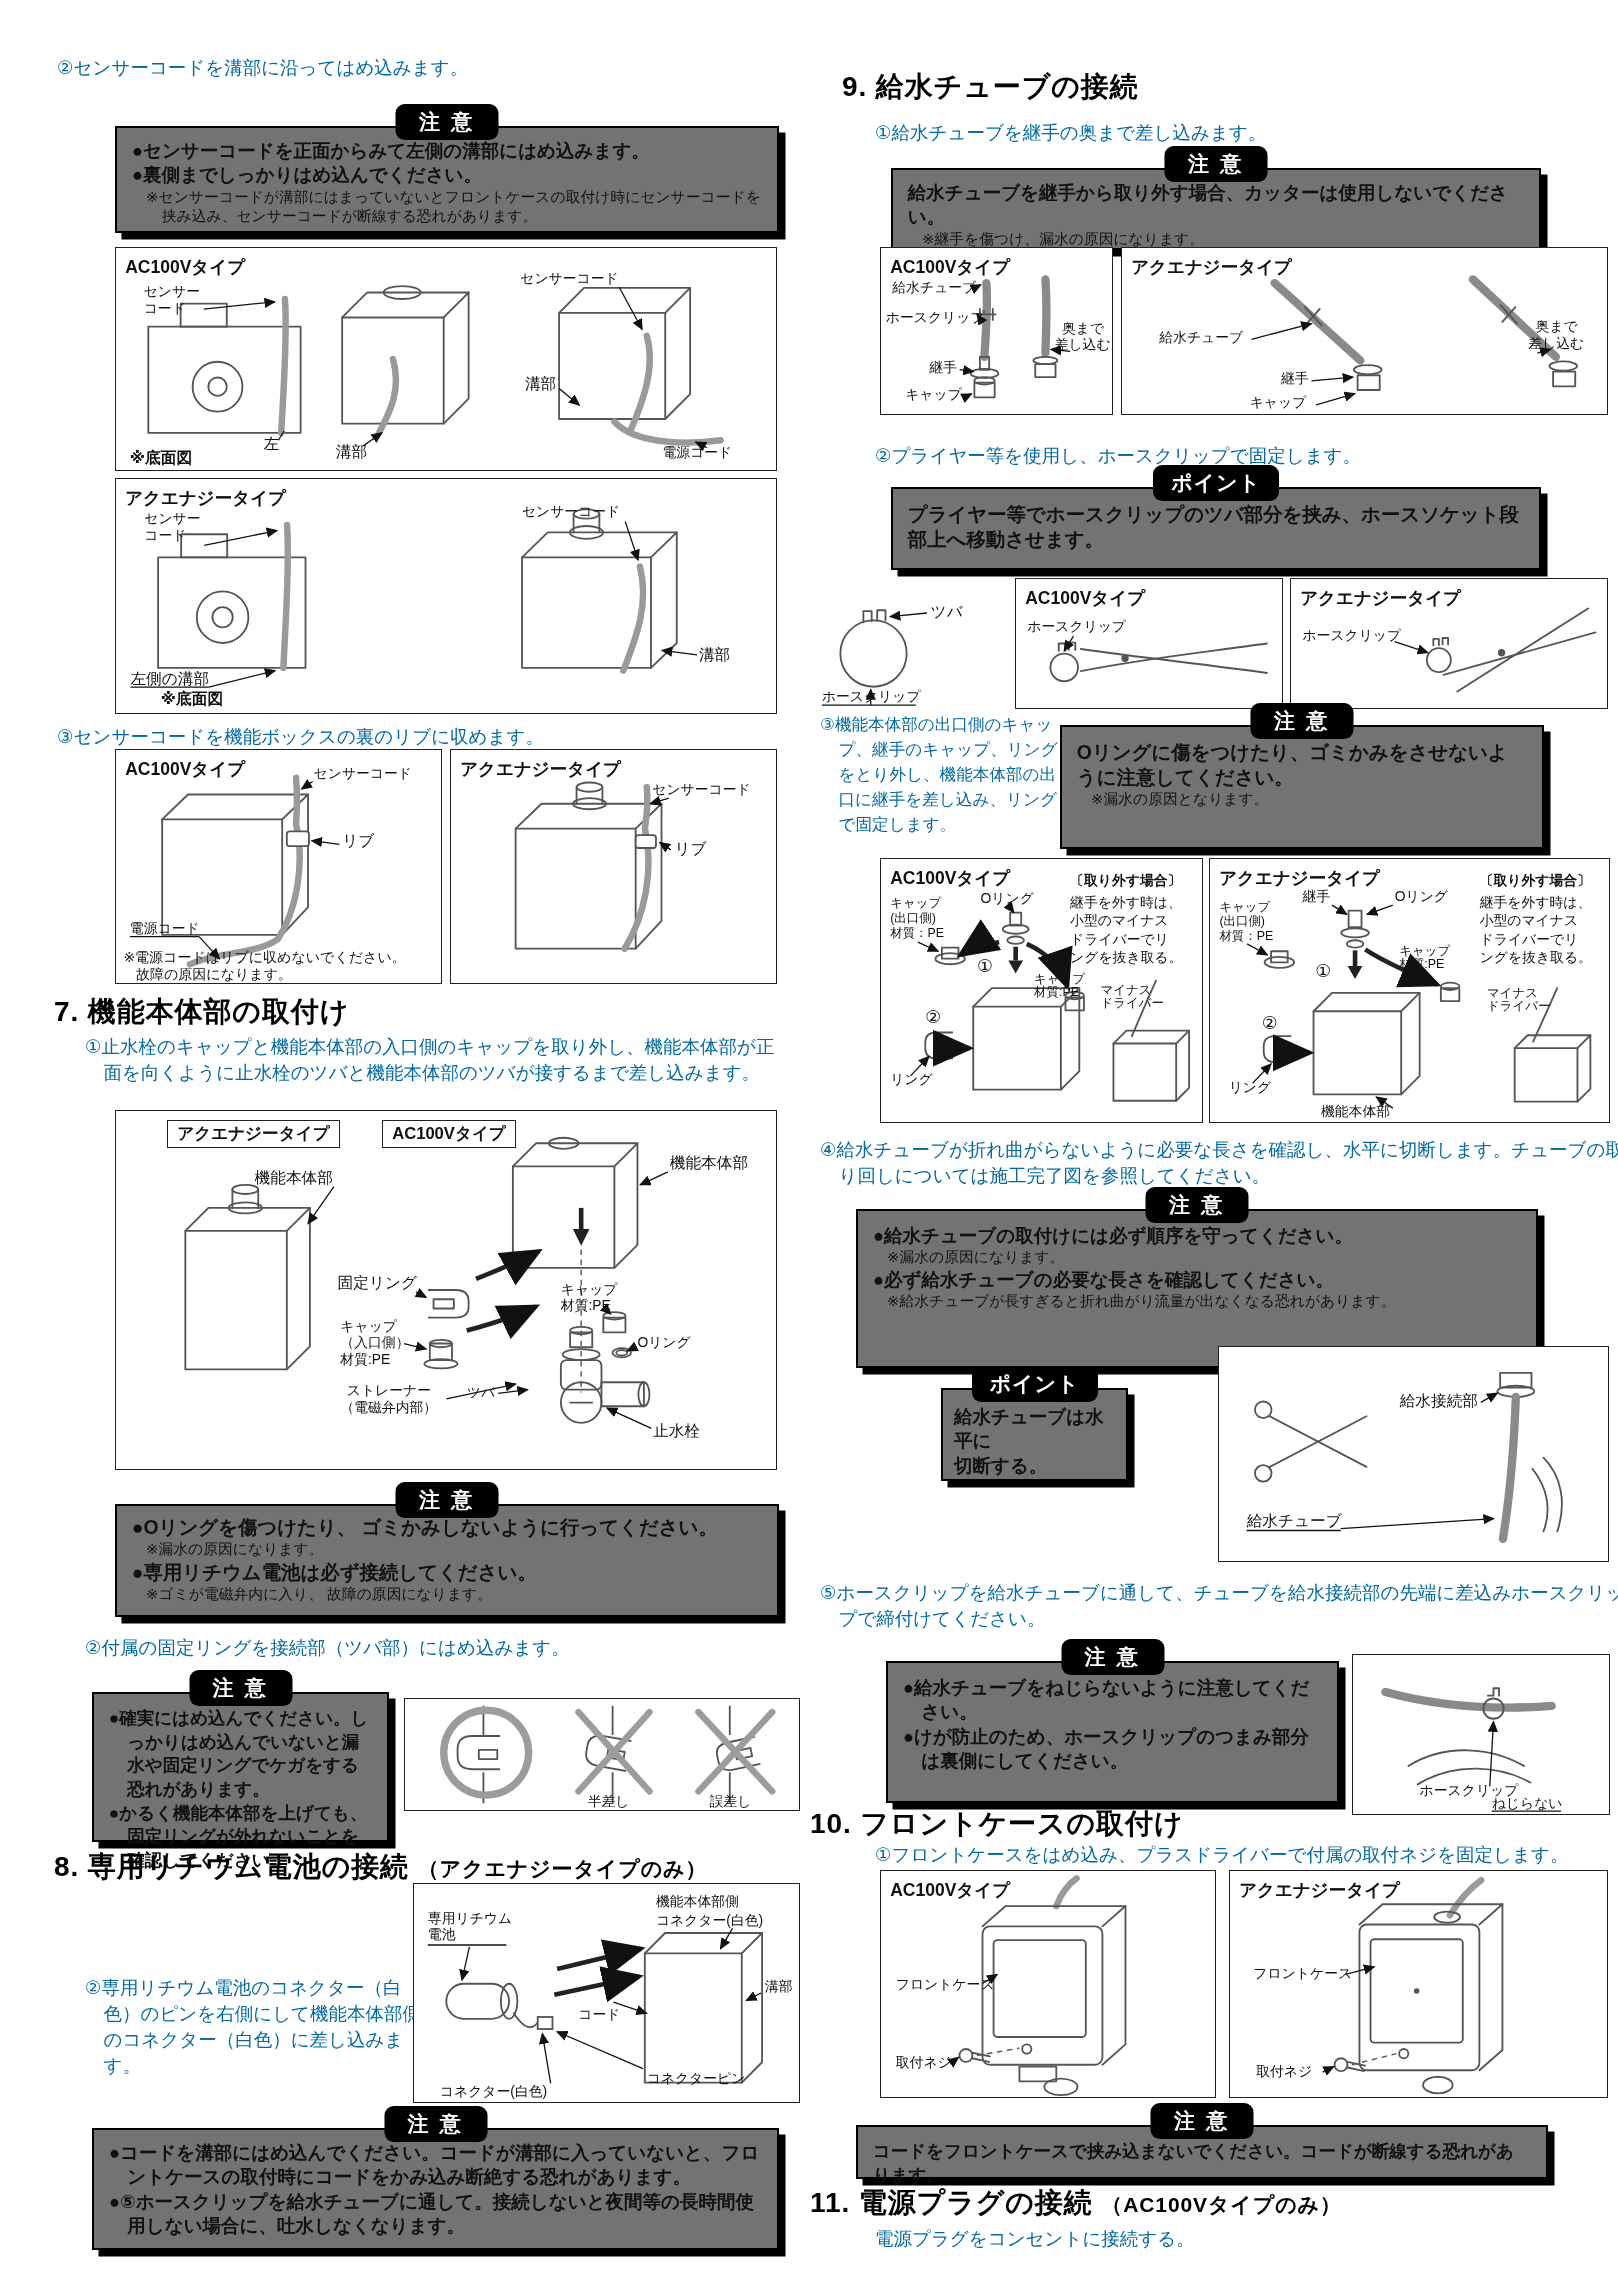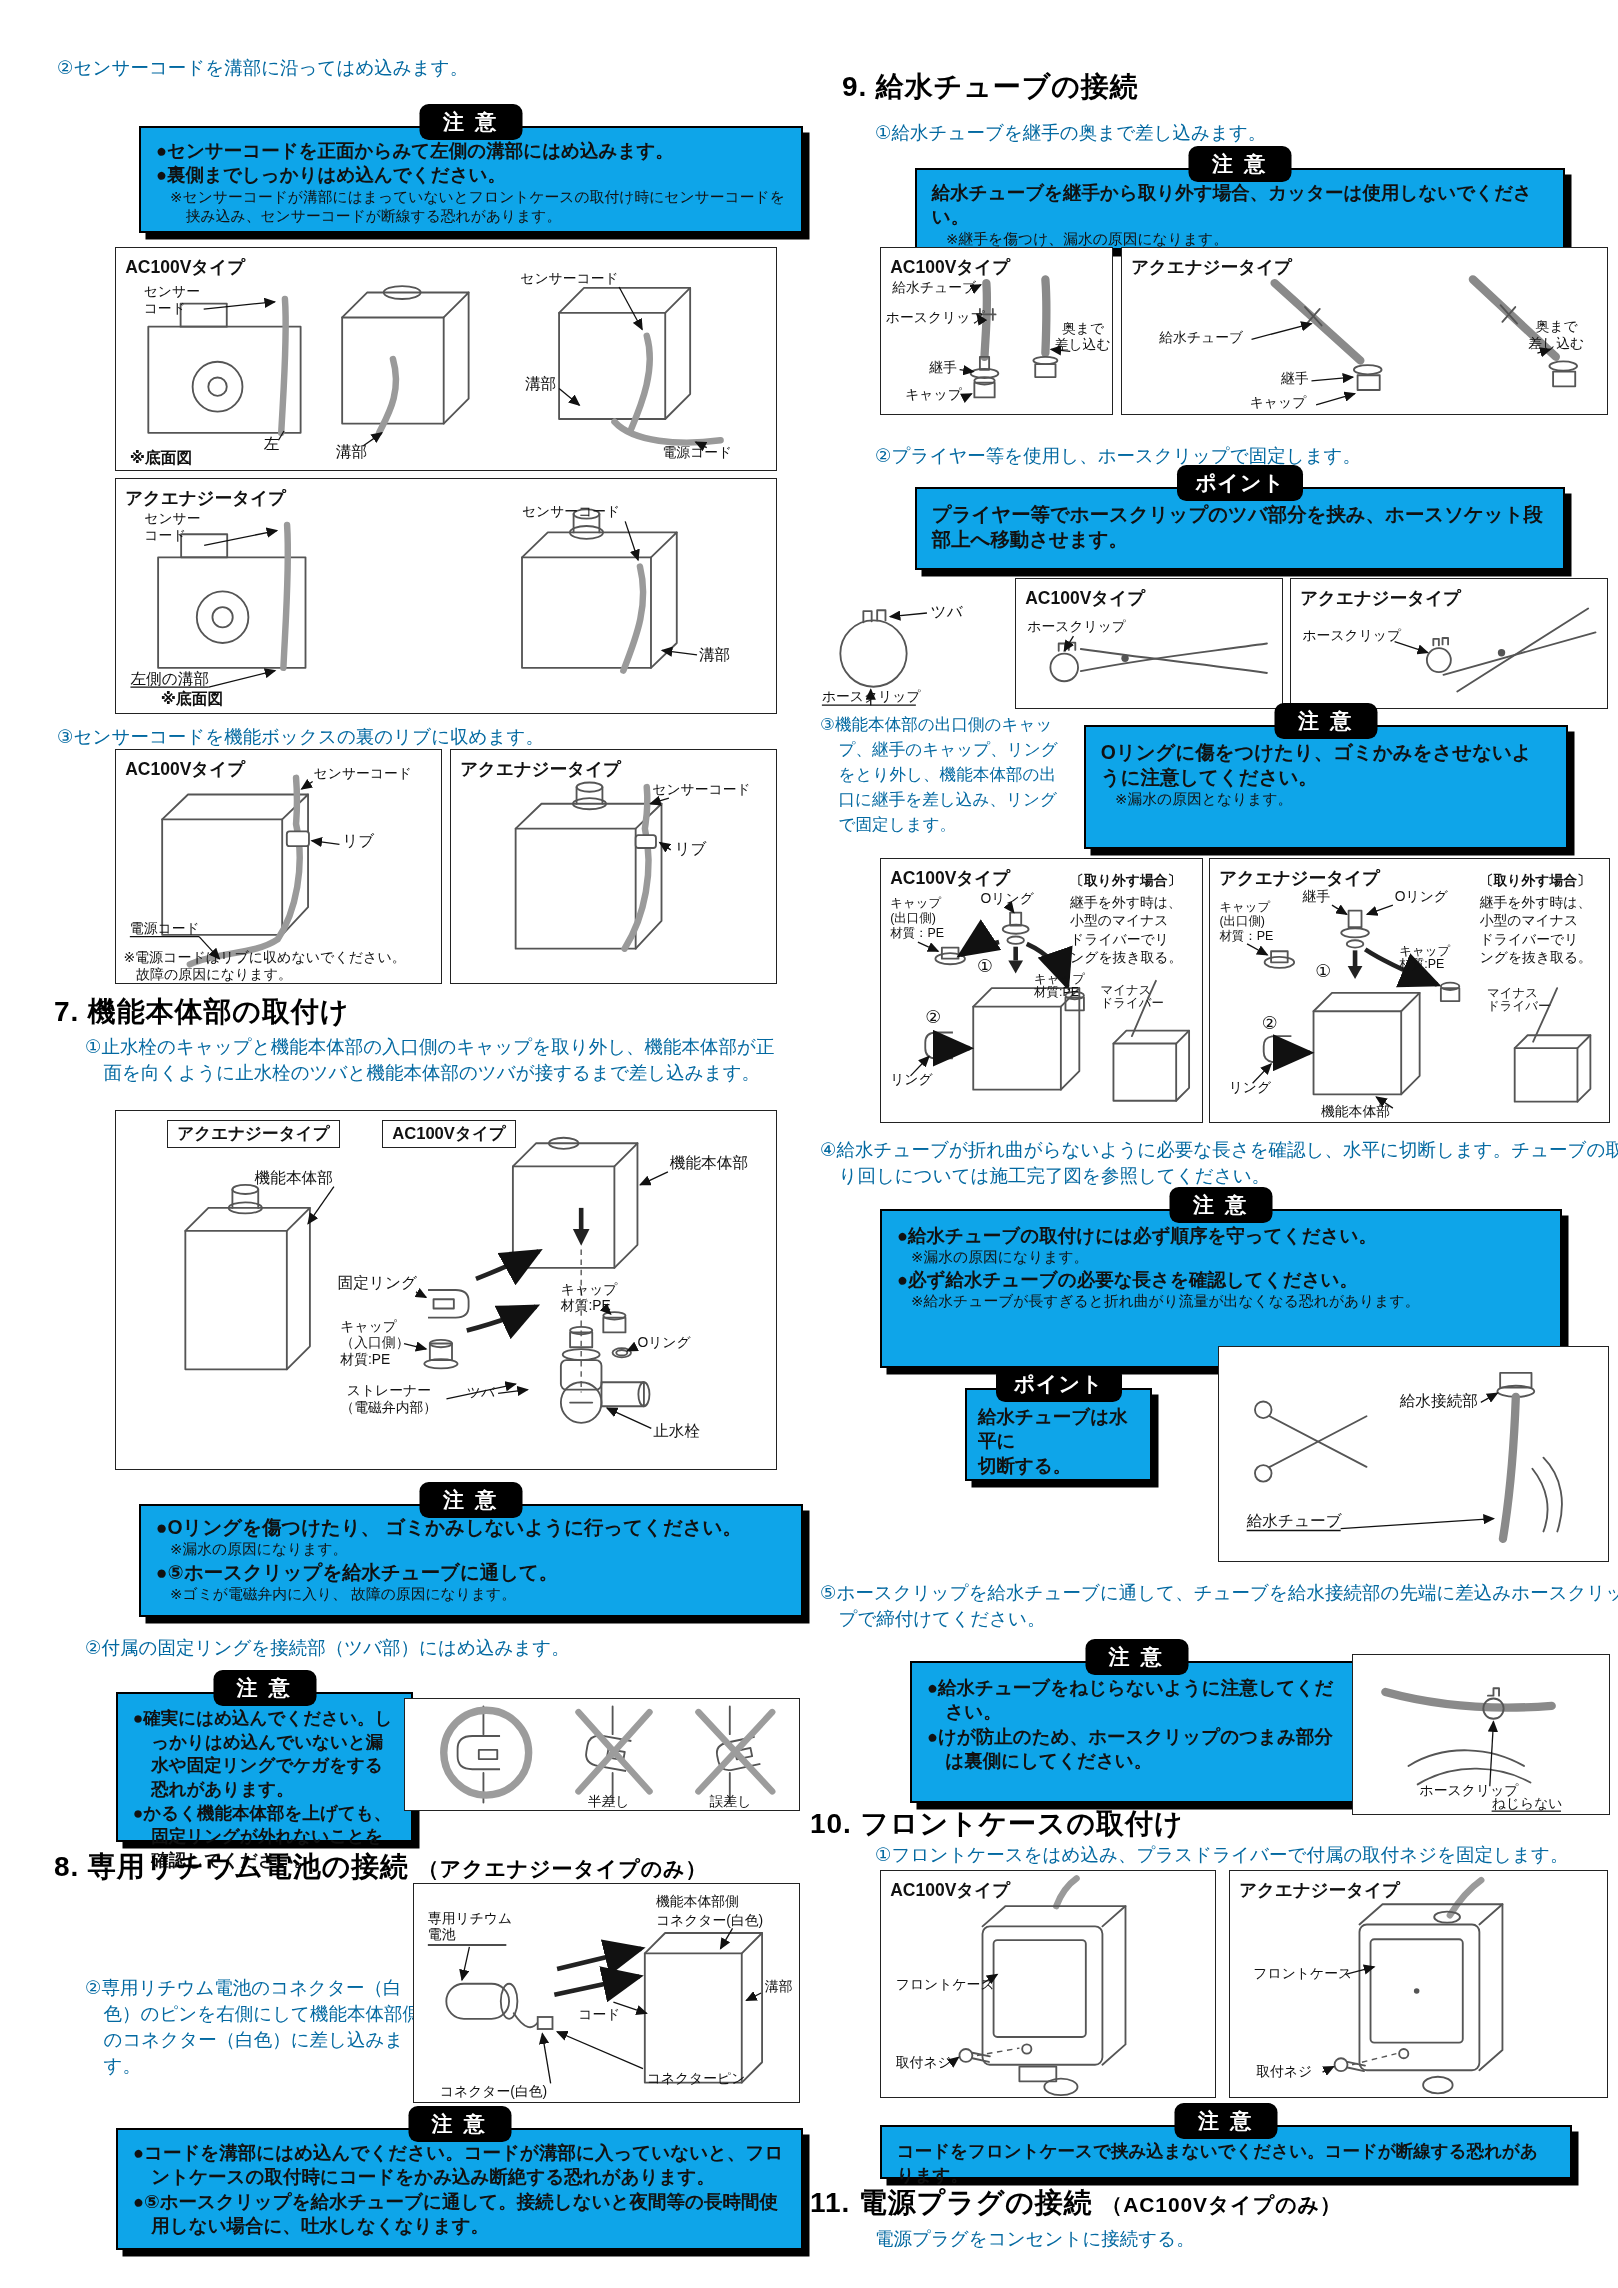--- a/index.html
+++ b/index.html
@@ -3,21 +3,21 @@
 <meta charset="utf-8">
 <style>
   html,body { margin:0; padding:0; background:#e8e8e8; }
   #page { position:relative; width:1619px; height:2289px; background:#ffffff;
           font-family:"Liberation Sans","DejaVu Sans",sans-serif; color:#111; overflow:hidden; margin:0 auto; }
   .abs { position:absolute; }
   .step { position:absolute; font-size:18.5px; line-height:1.4; color:#0369a1; }
   .hang { padding-left:18.5px; text-indent:-18.5px; }
   .h2 { position:absolute; font-weight:bold; font-size:28px; color:#000; letter-spacing:0.9px; }
   .h2 .sub { font-size:21px;margin-top:16px; }
-  .cbox { position:absolute; border:2.8px solid #000; background:#0ea5e9; box-shadow:6.5px 6.5px 0 #000;margin-left:24px; }
+  .cbox { position:absolute; border:2.8px solid #000; background:#737373; box-shadow:6.5px 6.5px 0 #000; }
   .badge { position:absolute; top:-24px; left:50%; transform:translateX(-50%);
            background:#000; color:#fff; font-weight:bold; font-size:21px; line-height:1;
            text-align:center; border-radius:9.2px; padding:7.4px 0; width:103px; letter-spacing:2.8px; z-index:4; }
   .badge.pt { width:126px; letter-spacing:0.9px; }
   .cin { padding:11px 14.8px 9.2px; }
   .cb  { font-weight:bold; font-size:18.5px; line-height:1.32; }
   .cb19 { font-weight:bold; font-size:17.5px; line-height:1.35; }
   .cb21 { font-weight:bold; font-size:19.4px; line-height:1.3; }
   .cn  { font-size:14.8px; line-height:1.3; padding-left:30px; text-indent:-15.7px; }
   .hangb { padding-left:18.5px; text-indent:-18.5px; }
@@ -243,21 +243,21 @@
       <text x="565" y="256" class="sm">Oリング</text>
       <text x="582" y="352">止水栓</text>
     </svg>
   </div>
 
   <div class="cbox" style="left:115px;top:1504px;width:660px;height:109px">
     <div class="badge">注 意</div>
     <div class="cin" style="padding-top:9.2px">
       <div class="cb21">●Oリングを傷つけたり、 ゴミかみしないように行ってください。</div>
       <div class="cn">※漏水の原因になります。</div>
-      <div class="cb21">●⑤ホースクリップを給水チューブに通して。</div>
+      <div class="cb21">●専用リチウム電池は必ず接続してください。</div>
       <div class="cn">※ゴミが電磁弁内に入り、 故障の原因になります。</div>
     </div>
   </div>
 
   <div class="step" style="left:85px;top:1635px;width:591px">②付属の固定リングを接続部（ツバ部）にはめ込みます。</div>
 
   <div class="cbox" style="left:92px;top:1692px;width:293px;height:146px">
     <div class="badge">注 意</div>
     <div class="cin" style="padding-top:13px">
       <div class="cb19 hangb">●確実にはめ込んでください。しっかりはめ込んでいないと漏水や固定リングでケガをする恐れがあります。</div>

